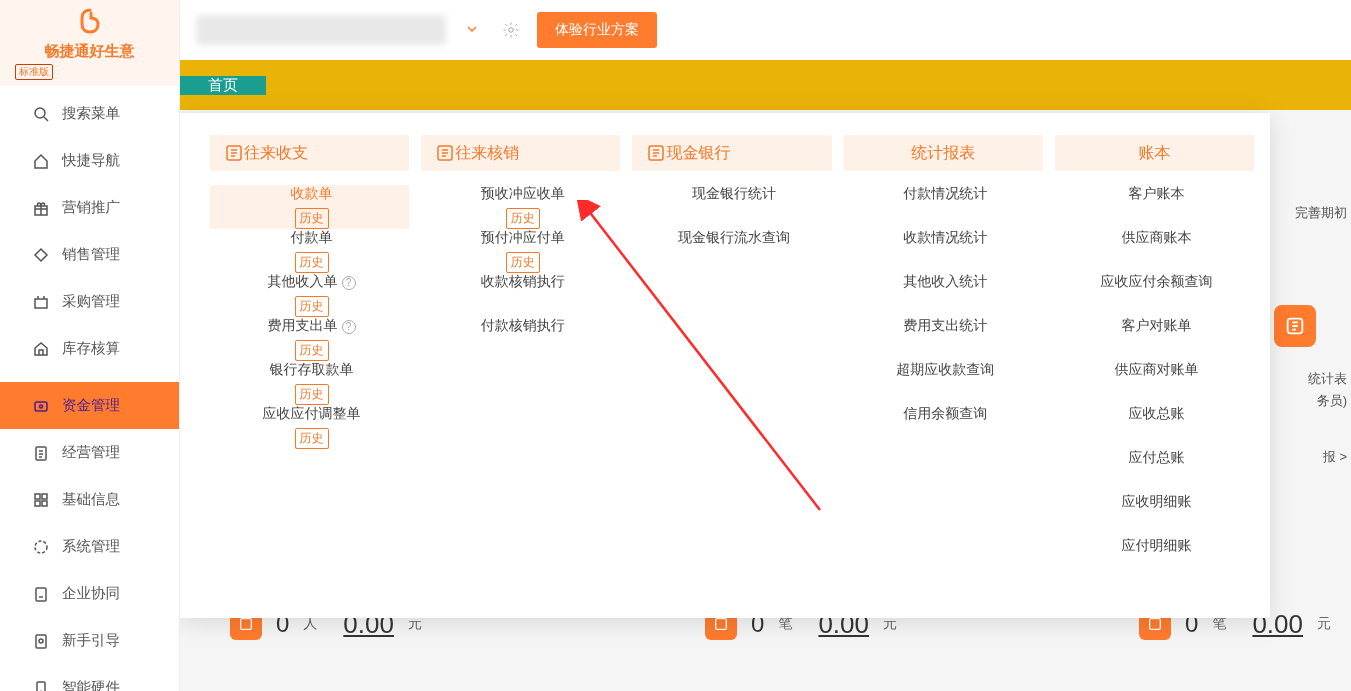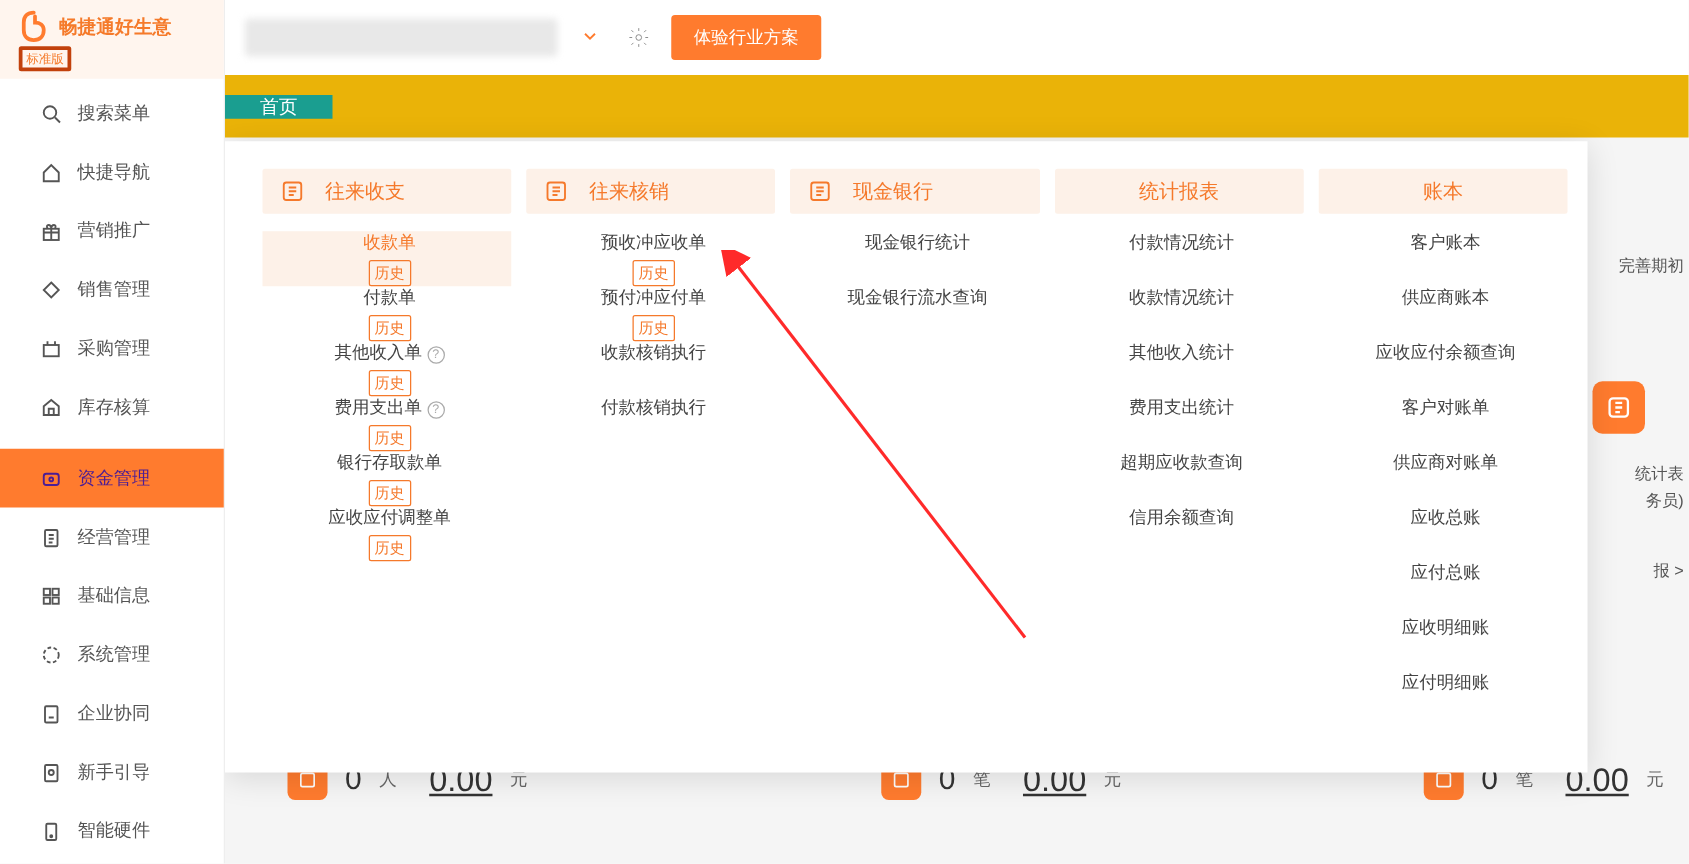--- a/index.html
+++ b/index.html
@@ -3,24 +3,24 @@
   <meta charset="utf-8">
   <style>
     * { margin: 0; padding: 0; box-sizing: border-box; }
     body { font-family: "Microsoft YaHei", -apple-system, sans-serif; font-size: 14px; color: #333; background: #f5f5f5; width: 1351px; height: 691px; overflow: hidden; position: relative; }
     
     .app { display: flex; width: 100%; height: 100%; }
     
     
     .sidebar { width: 180px; background: #fff; border-right: 1px solid #eee; flex-shrink: 0; position: relative; z-index: 20; }
     .logo-area { padding: 8px 15px 6px; background: #fff5ee; }
-    .logo-row { display: flex; align-items: center; gap: 8px; }
+    .logo-row { display: flex; align-items: center; gap: 8px; flex-direction: column; }
     .logo-svg { width: 24px; height: 26px; flex-shrink: 0; }
     .logo-text { font-size: 15px; font-weight: bold; color: #f57a2a; }
-    .logo-tag { display: inline-block; font-size: 10px; color: #f57a2a; border: 3px solid #c2410c; padding: 0 3px; margin-top: 3px; border-radius: 2px; }
+    .logo-tag { display: inline-block; font-size: 10px; color: #f57a2a; border: 1px solid #c2410c; padding: 0 3px; margin-top: 3px; border-radius: 2px; }
     .nav { padding-top: 4px; }
     .nav-item { display: flex; align-items: center; gap: 12px; padding: 14px 0 14px 32px; color: #555; cursor: pointer; }
     .nav-item.active { background: #ff7b2e; color: #4c1d95; margin-top: 10px; }
     .nav-icon { width: 18px; height: 18px; display: flex; align-items: center; justify-content: center; }
     .nav-icon svg { stroke: #666; fill: none; stroke-width: 1.5; }
     .nav-item.active .nav-icon svg { stroke: #fff; }
     .nav-label { font-size: 14.5px; }
     
     
     .main { flex: 1; display: flex; flex-direction: column; min-width: 0; position: relative; }
@@ -36,21 +36,21 @@
     
     .content-bg { flex: 1; background: #f5f5f5; position: relative; }
     .right-hints { position: absolute; right: 0; top: 90px; font-size: 13px; color: #555; }
     .right-hints .hint-row { padding: 4px 4px; text-align: right; }
     .orange-badge { position: absolute; right: 35px; top: 195px; width: 42px; height: 42px; background: #ff7b2e; border-radius: 8px; display: flex; align-items: center; justify-content: center; }
     .orange-badge svg { stroke: #fff; fill: none; stroke-width: 2; }
     
     
     .mega { position: absolute; top: 113px; left: 180px; width: 1090px; height: 505px; background: #fff; box-shadow: 0 4px 24px rgba(0,0,0,0.12); z-index: 15; padding: 22px 16px 20px 30px; display: flex; gap: 12px; }
     .mega-col { flex: 1; min-width: 0; }
-    .mega-header { background: #fdf1e8; color: #f5792b; font-size: 16px; height: 36px; display: flex; align-items: center; padding: 0 14px; gap: 16px; border-radius: 2px; margin-bottom: 14px; }
+    .mega-header { background: #fdf1e8; color: #f5792b; font-size: 16px; height: 36px; display: flex; align-items: center; padding: 0 14px; gap: 0; border-radius: 2px; margin-bottom: 14px; }
     .mega-header.center { justify-content: center; }
     .mega-header svg { stroke: #f5792b; fill: none; stroke-width: 1.5; }
     .mega-list { list-style: none; }
     .mega-item { display: flex; align-items: center; justify-content: space-between; height: 44px; padding: 0 10px 0 14px; cursor: pointer; color: #444; font-size: 14px; flex-direction: column; }
     .mega-item.highlight { background: #fdf1e8; color: #f5792b; }
     .mega-item .q { display: inline-flex; width: 14px; height: 14px; border: 1px solid #aaa; border-radius: 50%; font-size: 10px; align-items: center; justify-content: center; color: #aaa; margin-left: 4px; }
     .history-tag { border: 1px solid #f5792b; color: #f5792b; font-size: 12px; padding: 1px 4px; border-radius: 2px; }
     
     
     .stats-row { position: absolute; left: 40px; right: 20px; top: 480px; height: 68px; display: flex; gap: 80px; z-index: 1; padding-left: 10px; }

